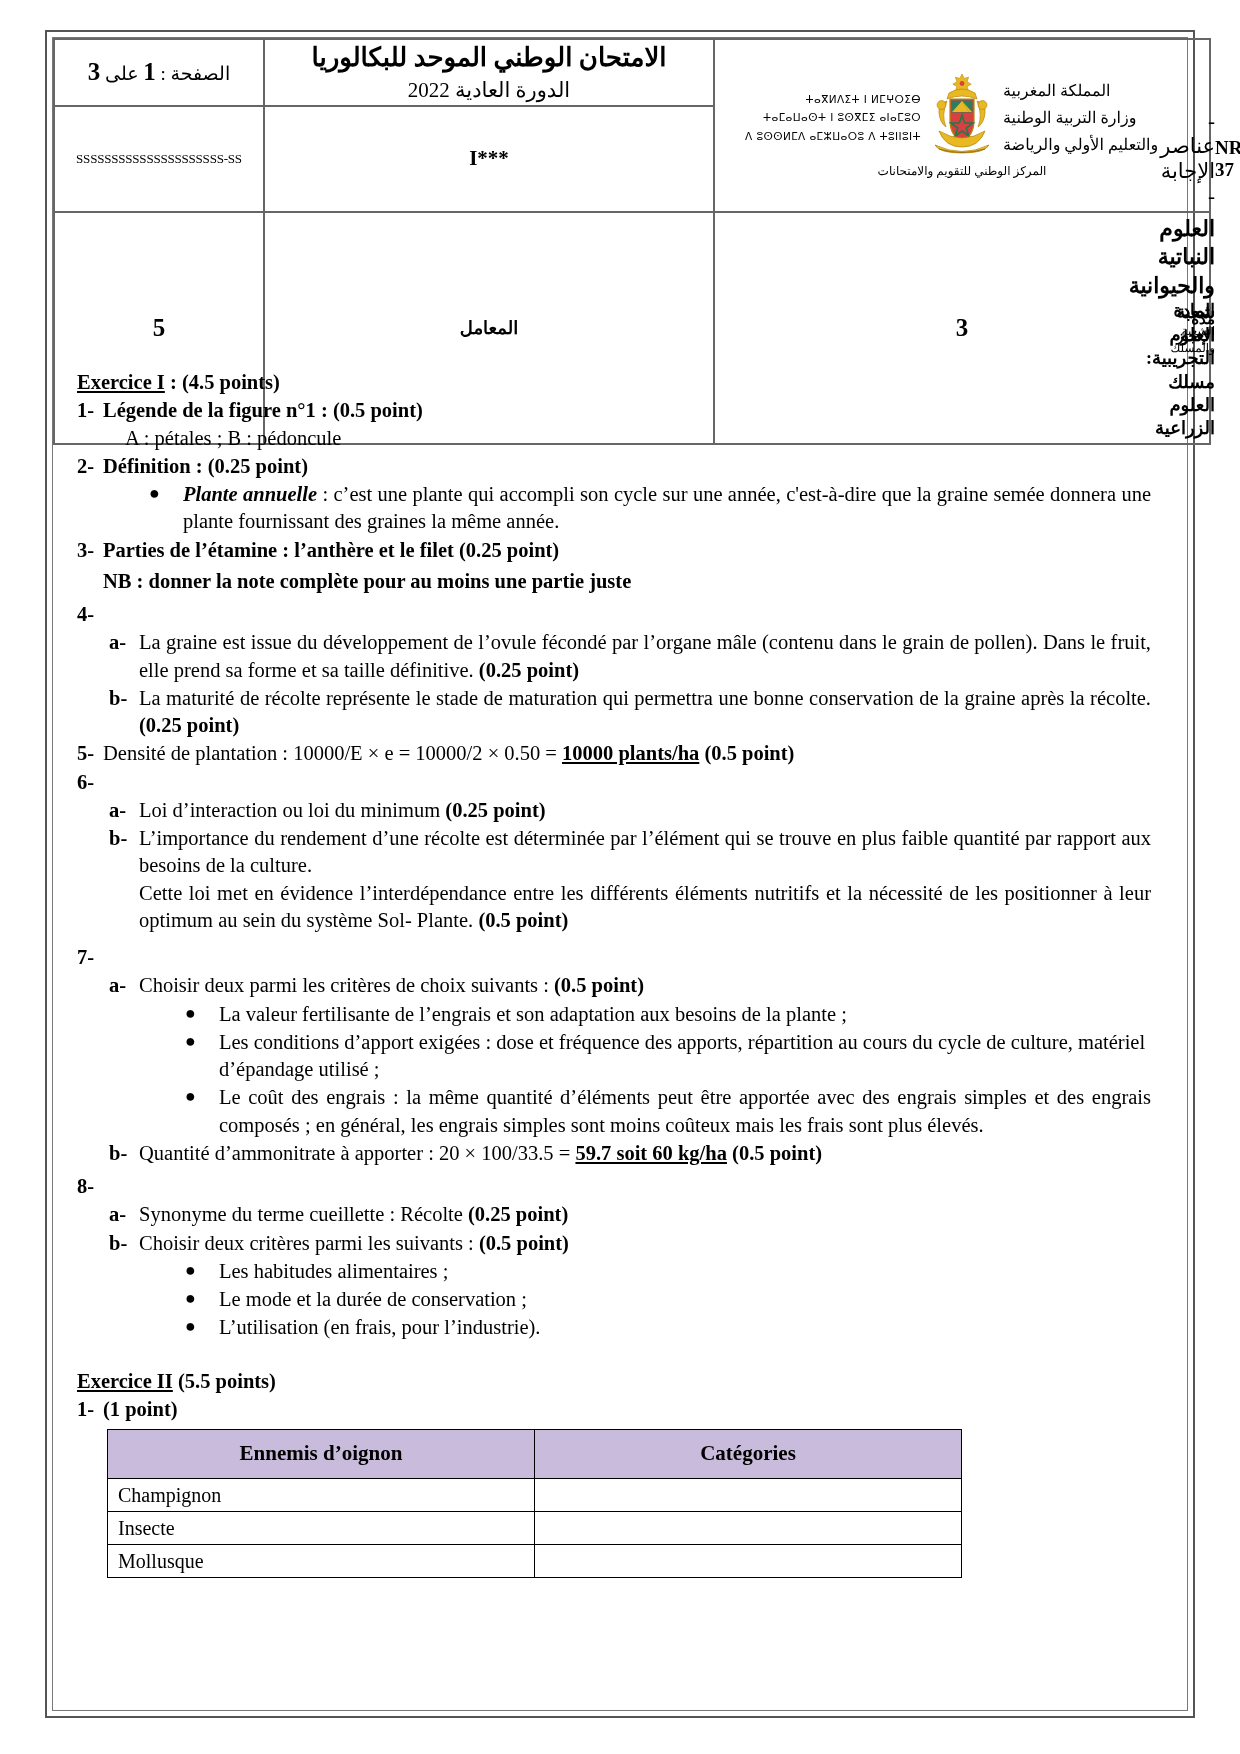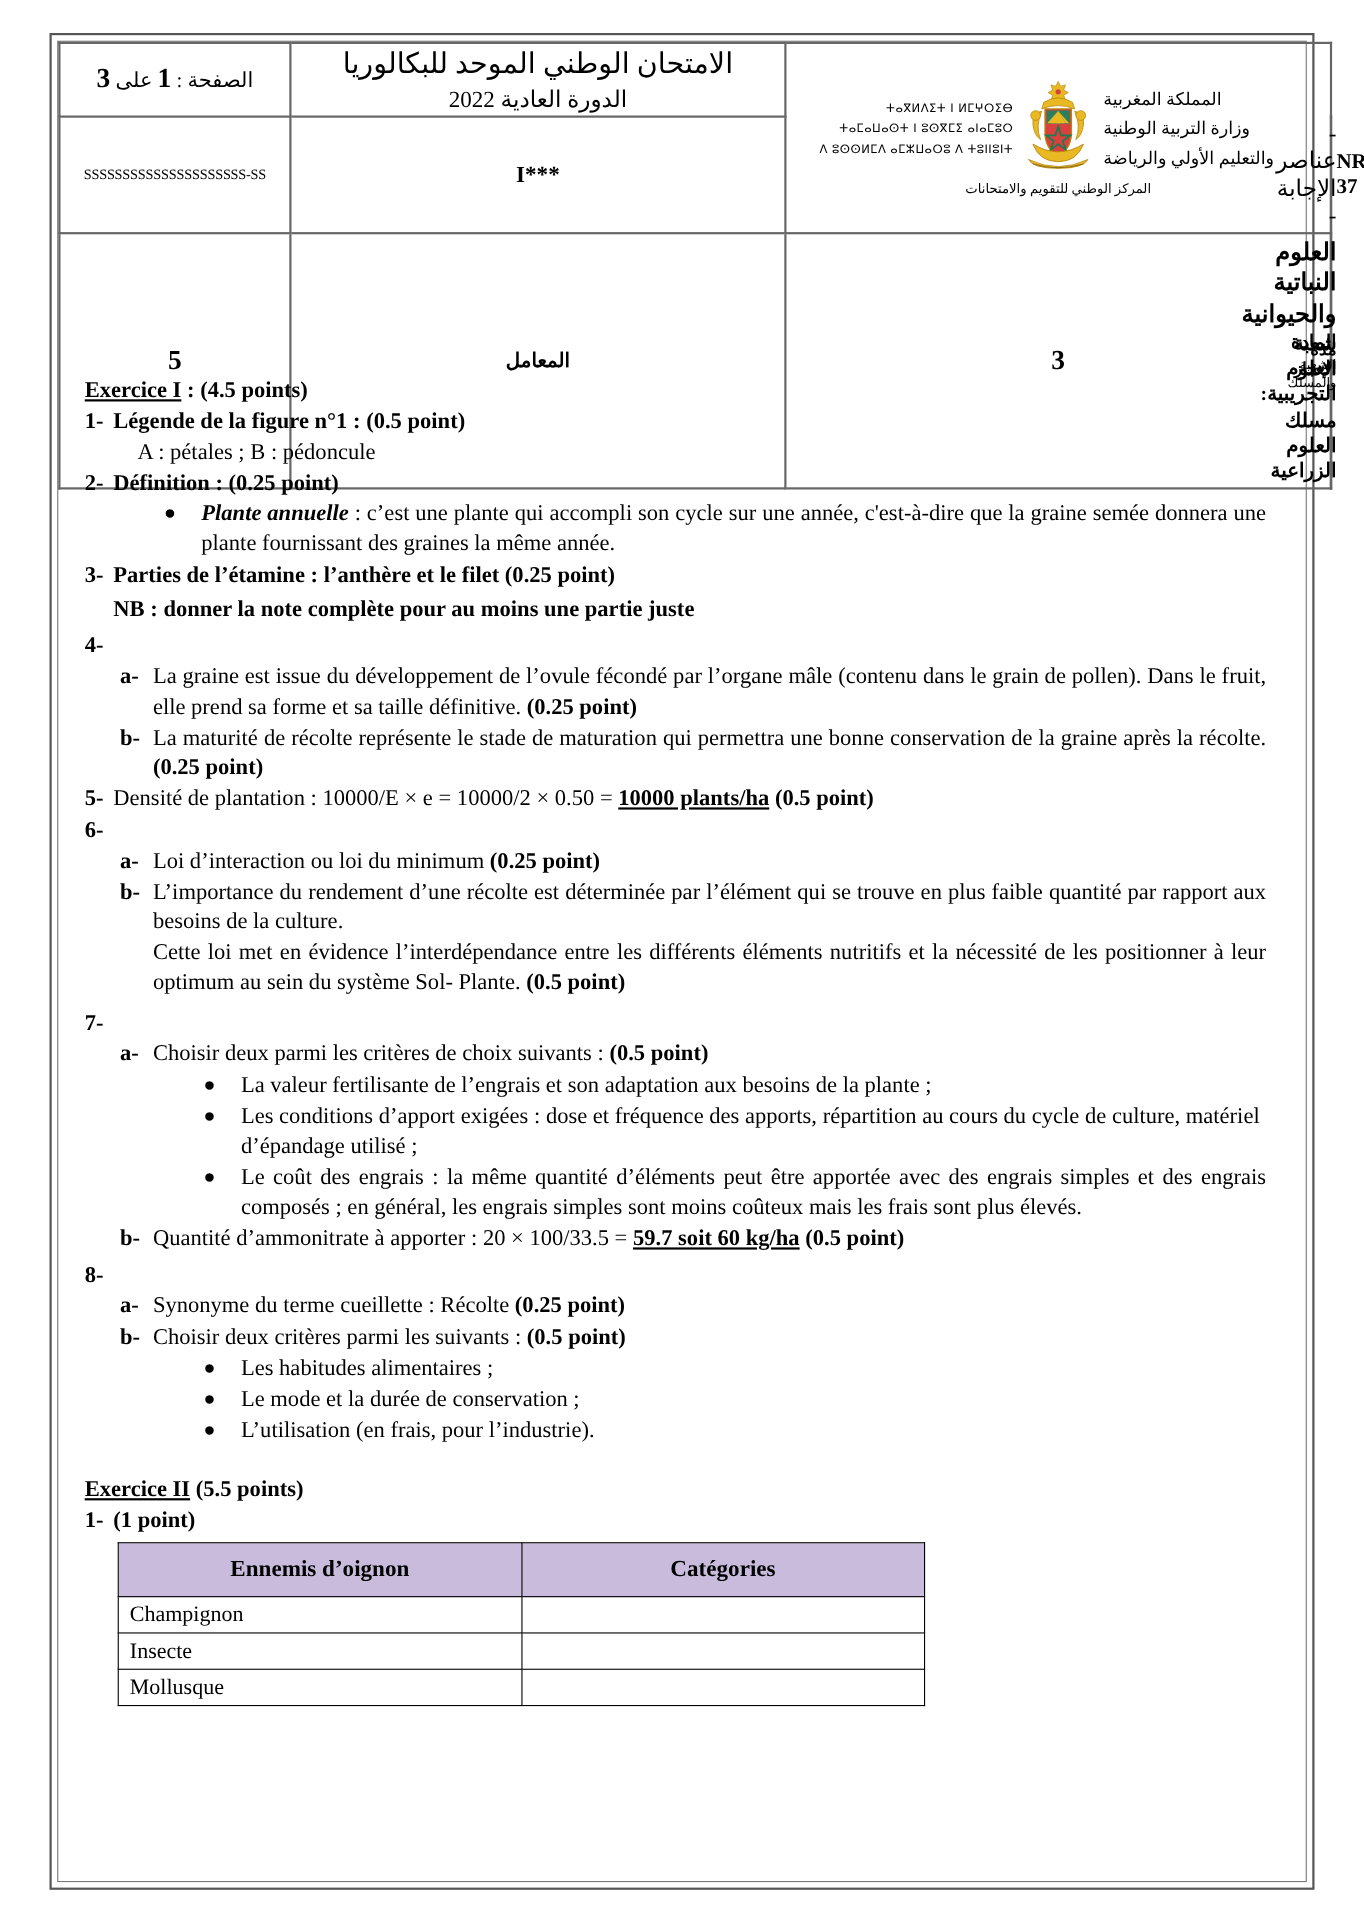--- a/index.html
+++ b/index.html
@@ -60,21 +60,21 @@
   .cell-page .pnum {
     font-weight: bold;
     font-size: 25px;
   }
 
   .cell-title {
     width: 440px;
     line-height: 1.25;
   }
   .cell-title .t1 {
-    font-weight: normal;
+    font-weight: bold;
     font-size: 26px;
     direction: rtl;
   }
   .cell-title .t2 {
     font-size: 21px;
     direction: rtl;
     margin-top: 2px;
   }
 
   .cell-ministry {
@@ -139,21 +139,21 @@
   .cell-subject .s1 { font-weight: bold; font-size: 22px; direction: rtl; }
   .cell-subject .s2 { font-weight: bold; font-size: 18px; direction: rtl; }
   .cell-matiere { width: 124px; direction: rtl; line-height: 1.4; }
   .cell-matiere .m1 { font-weight: bold; font-size: 17px; }
   .cell-matiere .m2 { font-size: 12px; }
 
   
   .content {
     position: absolute;
     left: 30px;
-    top: 310px;
+    top: 337px;
     width: 1074px;
     font-size: 20.5px;
     line-height: 1.33;
   }
 
   .ex-title {
     font-weight: bold;
     margin-bottom: 1px;
   }
   .ex-title u { text-decoration: underline; }
@@ -215,21 +215,21 @@
 
   b, .b { font-weight: bold; }
   i, .i { font-style: italic; }
   .u-bold { font-weight: bold; text-decoration: underline; }
   .spacer-md { height: 26px; }
 
   
   .tbl-wrap { margin-left: 30px; margin-top: 6px; }
   table.enemy {
     border-collapse: collapse;
-    width: 734px;
+    width: 855px;
     table-layout: fixed;
   }
   table.enemy th, table.enemy td {
     border: 1px solid #000;
     height: 30px;
   }
   table.enemy th {
     background: #c9bbdb;
     font-weight: bold;
     font-size: 21px;

